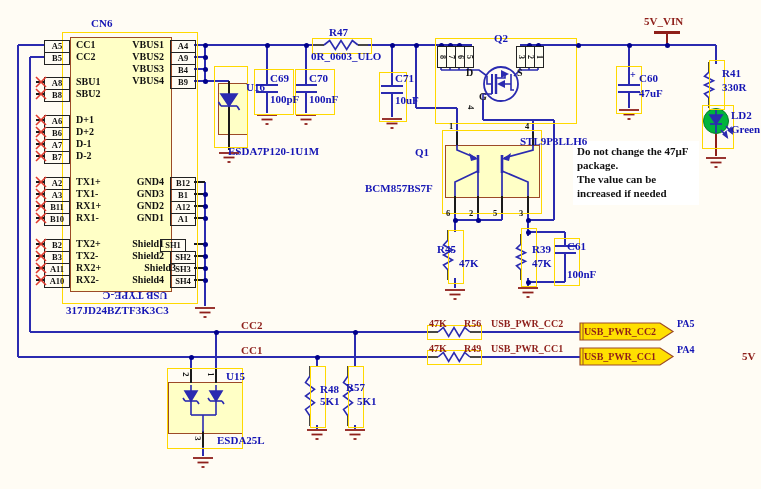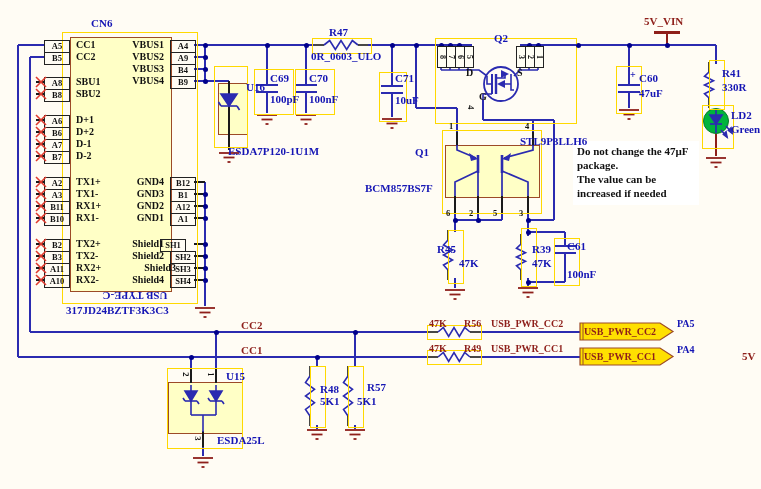--- a/index.html
+++ b/index.html
@@ -620,21 +620,21 @@
     <div class="lbl blk" style="left: 577px; top: 188px;">increased if needed</div>
     <div class="lbl net" style="left: 241px; top: 320px;">CC2</div>
     <div class="lbl net" style="left: 241px; top: 345px;">CC1</div>
     <div class="lbl" style="left: 226px; top: 371px;">U15</div>
     <div class="lbl" style="left: 217px; top: 435px;">ESDA25L</div>
     <div class="lbl blk xs rot90" style="left: 184px; top: 370px;">2</div>
     <div class="lbl blk xs rot90" style="left: 209px; top: 370px;">1</div>
     <div class="lbl blk xs rot90" style="left: 196px; top: 434px;">3</div>
     <div class="lbl" style="left: 320px; top: 364px; margin-top: 20px;">R48</div>
     <div class="lbl" style="left: 320px; top: 396px;">5K1</div>
-    <div class="lbl" style="left: 367px; top: 382px;">R57</div>
+    <div class="lbl" style="left: 346px; top: 382px;">R57</div>
     <div class="lbl" style="left: 357px; top: 396px;">5K1</div>
     <div class="lbl net sm" style="left: 429px; top: 319px;">47K</div>
     <div class="lbl net sm" style="left: 464px; top: 319px;">R56</div>
     <div class="lbl net sm" style="left: 429px; top: 344px;">47K</div>
     <div class="lbl net sm" style="left: 464px; top: 344px;">R49</div>
     <div class="lbl net sm" style="left: 491px; top: 319px;">USB_PWR_CC2</div>
     <div class="lbl net sm" style="left: 491px; top: 344px;">USB_PWR_CC1</div>
     <div class="lbl sm" style="left: 677px; top: 319px;">PA5</div>
     <div class="lbl sm" style="left: 677px; top: 345px;">PA4</div>
     <div class="lbl net" style="left: 742px; top: 351px;">5V</div>

